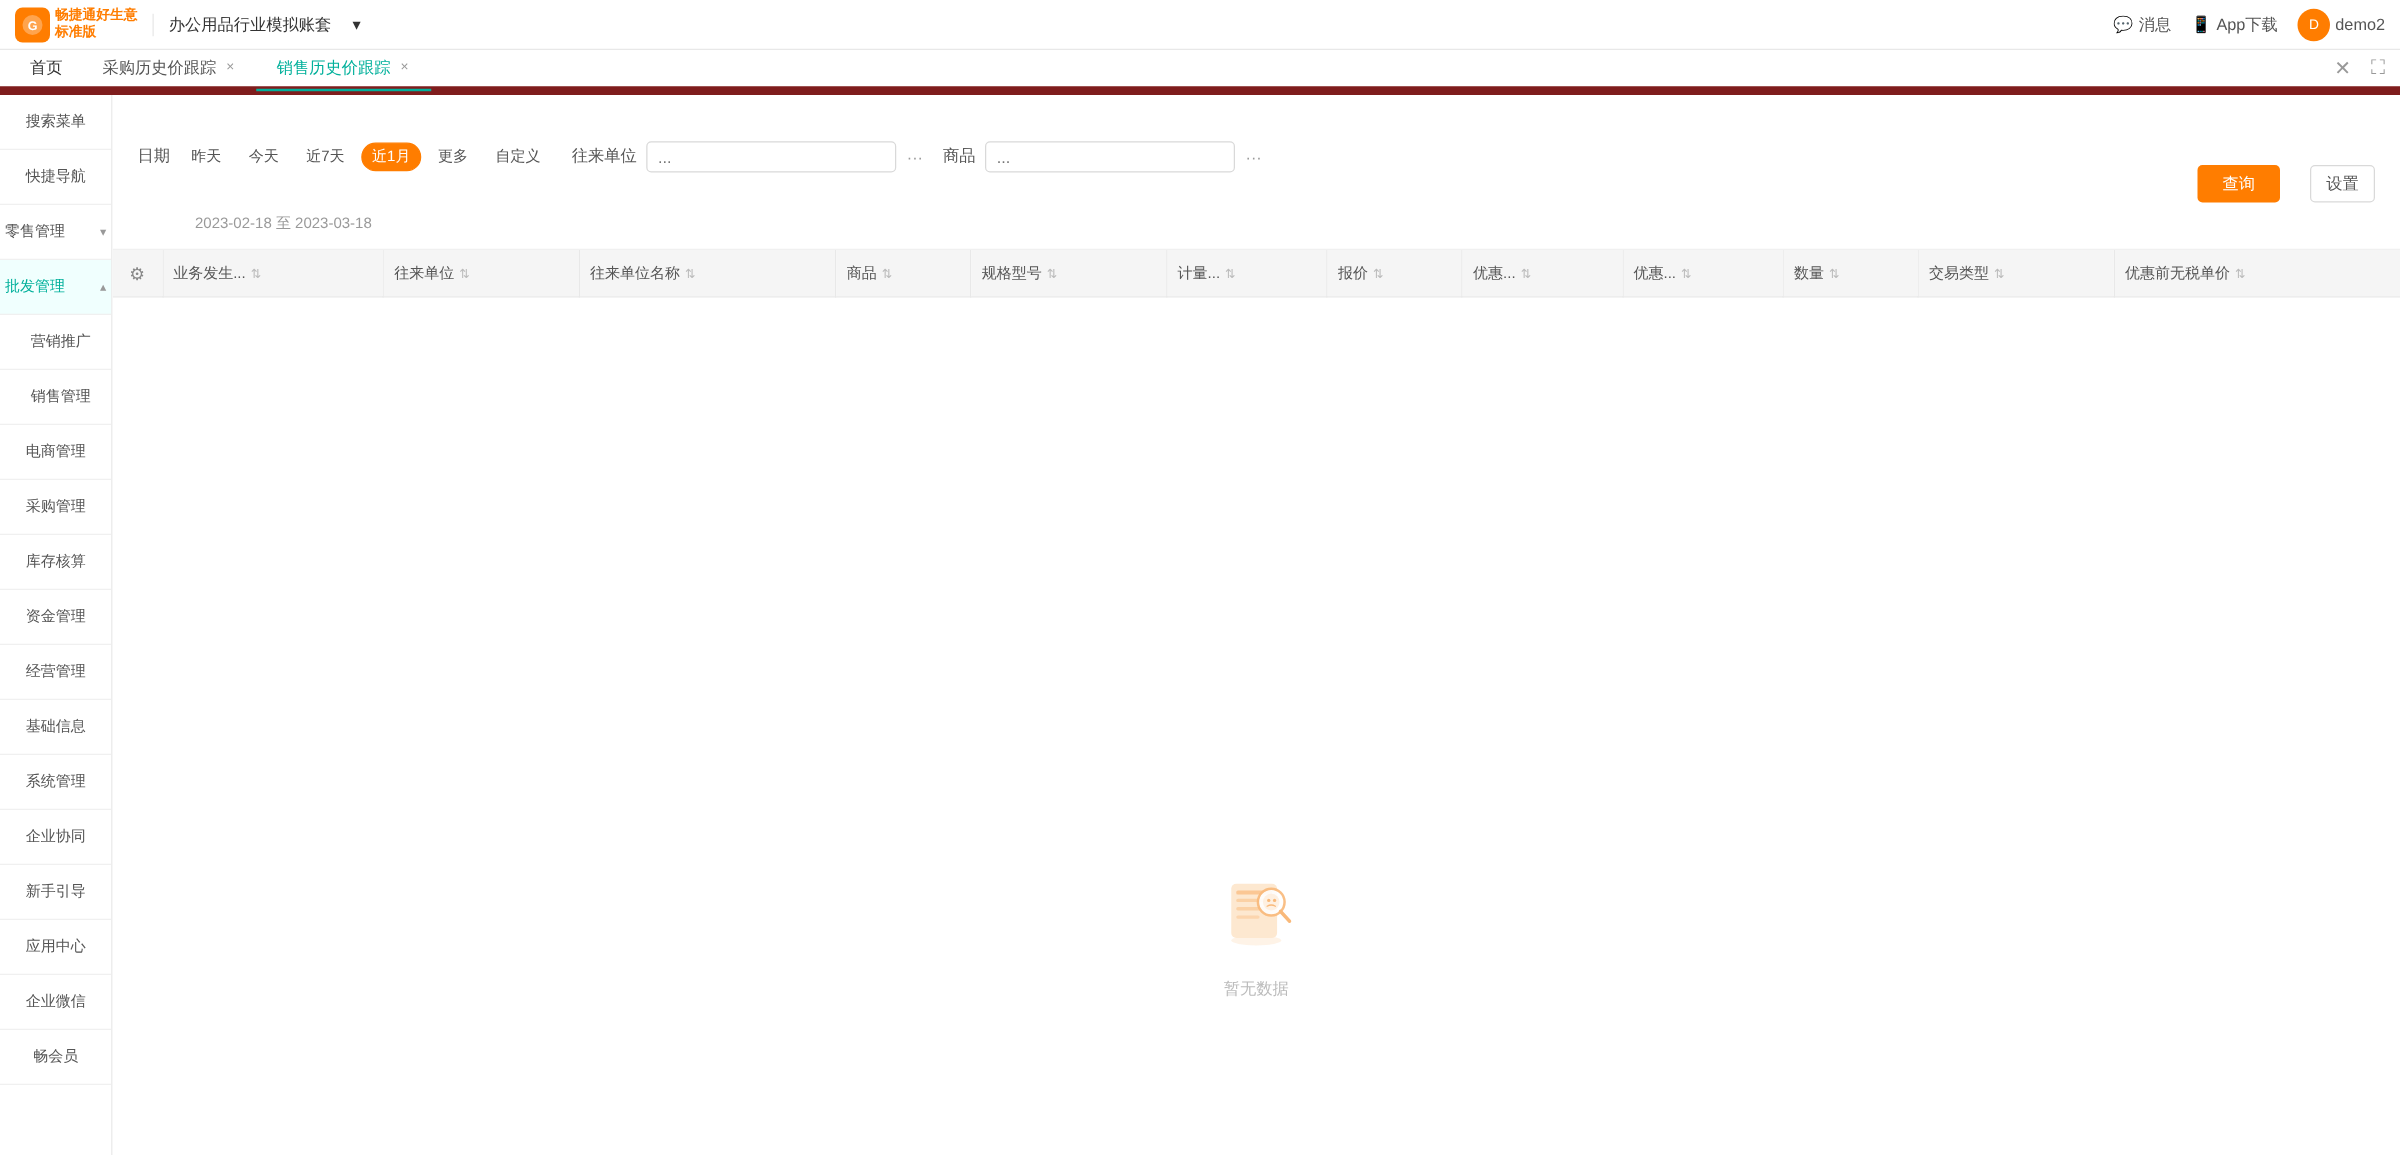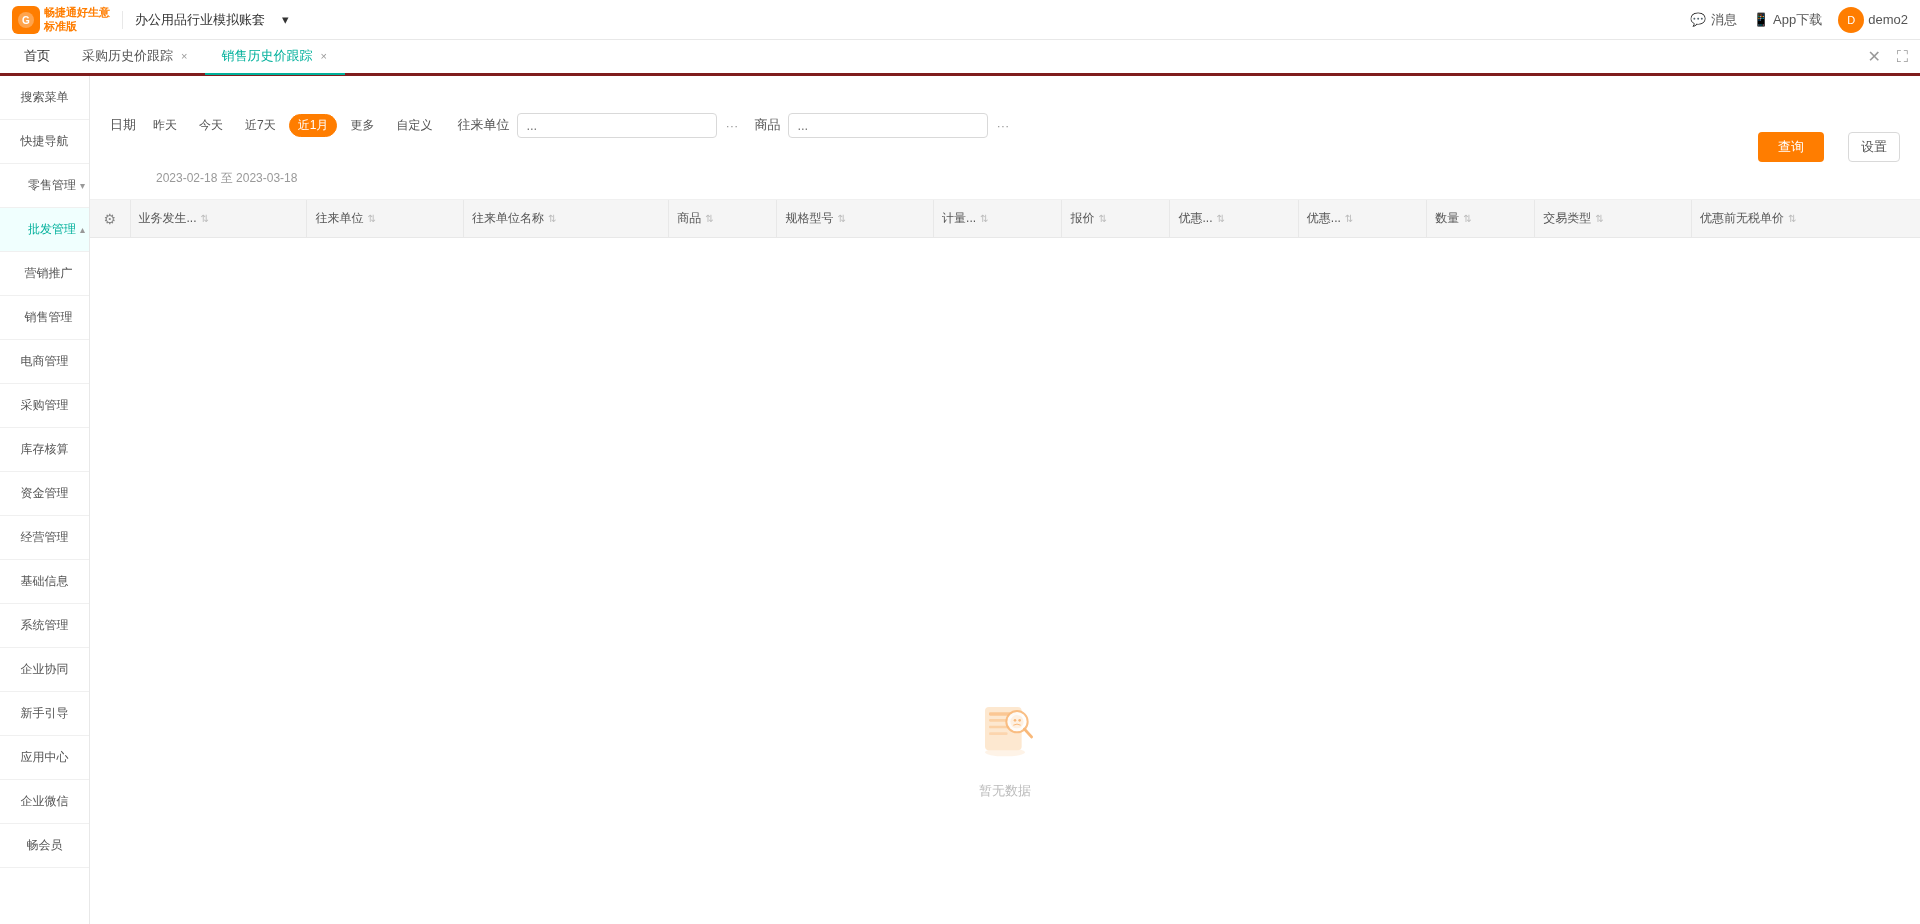--- a/index.html
+++ b/index.html
@@ -16,21 +16,21 @@
     .logo-icon { width: 28px; height: 28px; background: #ff7d00; border-radius: 6px; display: flex; align-items: center; justify-content: center; color: white; font-size: 12px; font-weight: bold; }
     .logo-text { font-size: 11px; color: #ff7d00; font-weight: bold; line-height: 1.2; }
     .app-selector { display: flex; align-items: center; gap: 17px; font-size: 13px; color: #333; cursor: pointer; border-left: 1px solid #e8e8e8; padding-left: 12px; margin-left: 4px; }
     .top-header-right { display: flex; align-items: center; gap: 16px; }
     .header-action { display: flex; align-items: center; gap: 4px; font-size: 13px; color: #555; cursor: pointer; }
     .user-avatar { width: 26px; height: 26px; border-radius: 50%; background: #ff7d00; display: flex; align-items: center; justify-content: center; color: white; font-size: 11px; }
 
     
     .tab-bar {
       display: flex; align-items: center; background: #fff;
-      border-bottom: 3px solid #7f1d1d; height: 36px; flex-shrink: 0;
+      border-bottom: 7px solid #7f1d1d; height: 36px; flex-shrink: 0;
       padding: 0 8px;
     }
     .tab-item {
       display: flex; align-items: center; gap: 6px; padding: 0 16px;
       height: 36px; cursor: pointer; font-size: 13px; color: #555;
       border-bottom: 2px solid transparent; white-space: nowrap;
     }
     .tab-item.active { color: #00b09b; border-bottom: 2px solid #00b09b; font-weight: 500; }
     .tab-item.home { color: #333; }
     .tab-close { color: #999; font-size: 11px; cursor: pointer; padding: 2px; }
@@ -46,21 +46,21 @@
       display: flex; flex-direction: column; flex-shrink: 0; overflow-y: auto;
     }
     .sidebar-item {
       display: flex; flex-direction: column; align-items: center; justify-content: center;
       padding: 10px 4px; cursor: pointer; font-size: 12px; color: #555;
       border-bottom: 1px solid #f0f0f0; min-height: 44px;
       transition: background 0.2s;
       font-family: Liberation Serif, serif;
     }
     .sidebar-item.active { color: #00b09b; background: #f0fffe; }
-    .sidebar-item.has-arrow { flex-direction: row; justify-content: flex-end; gap: 4px; }
+    .sidebar-item.has-arrow { flex-direction: row; justify-content: space-between; gap: 4px; }
     .sidebar-arrow { font-size: 10px; color: #999; }
 
     
     .content-area { flex: 1; display: flex; flex-direction: column; overflow: hidden; background: #f5f5f5; }
 
     
     .page-container { flex: 1; display: flex; flex-direction: column; overflow: hidden; background: #fff; margin: 0; }
 
     
     .page-title-bar {

